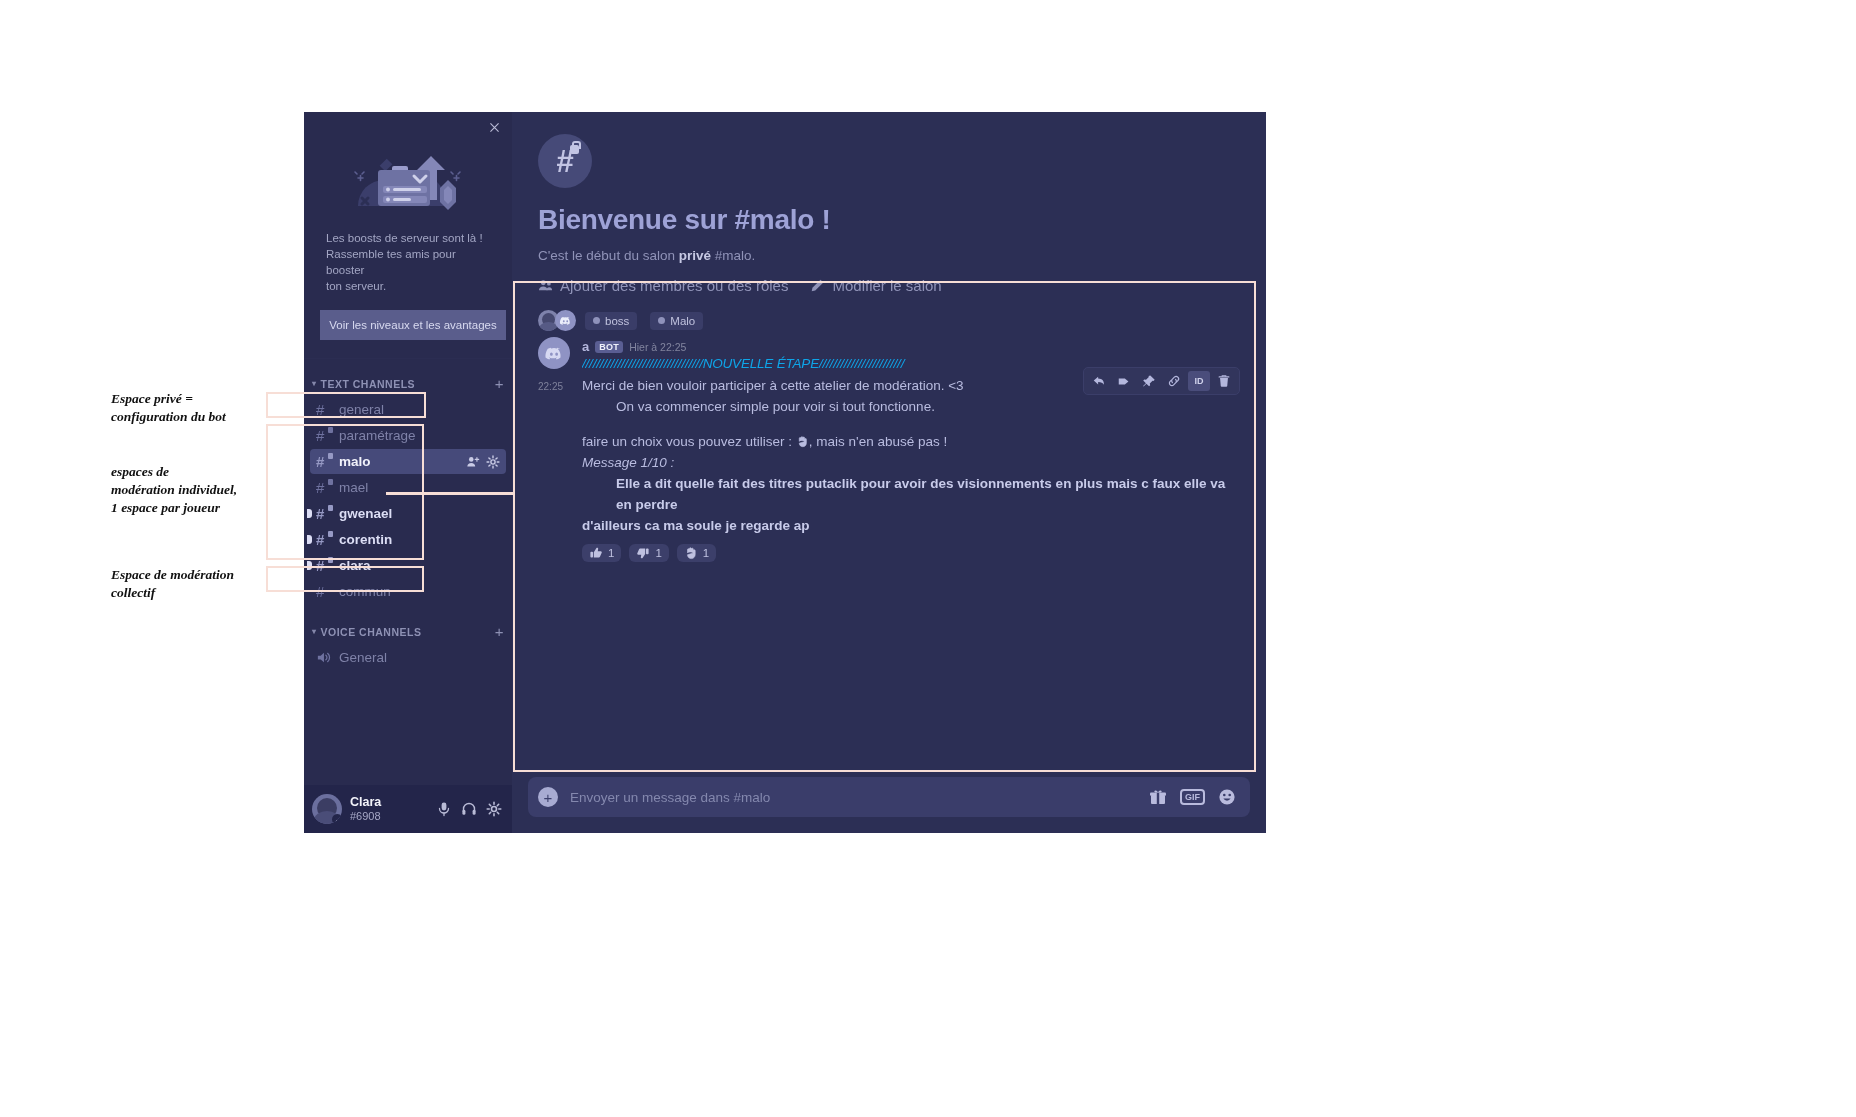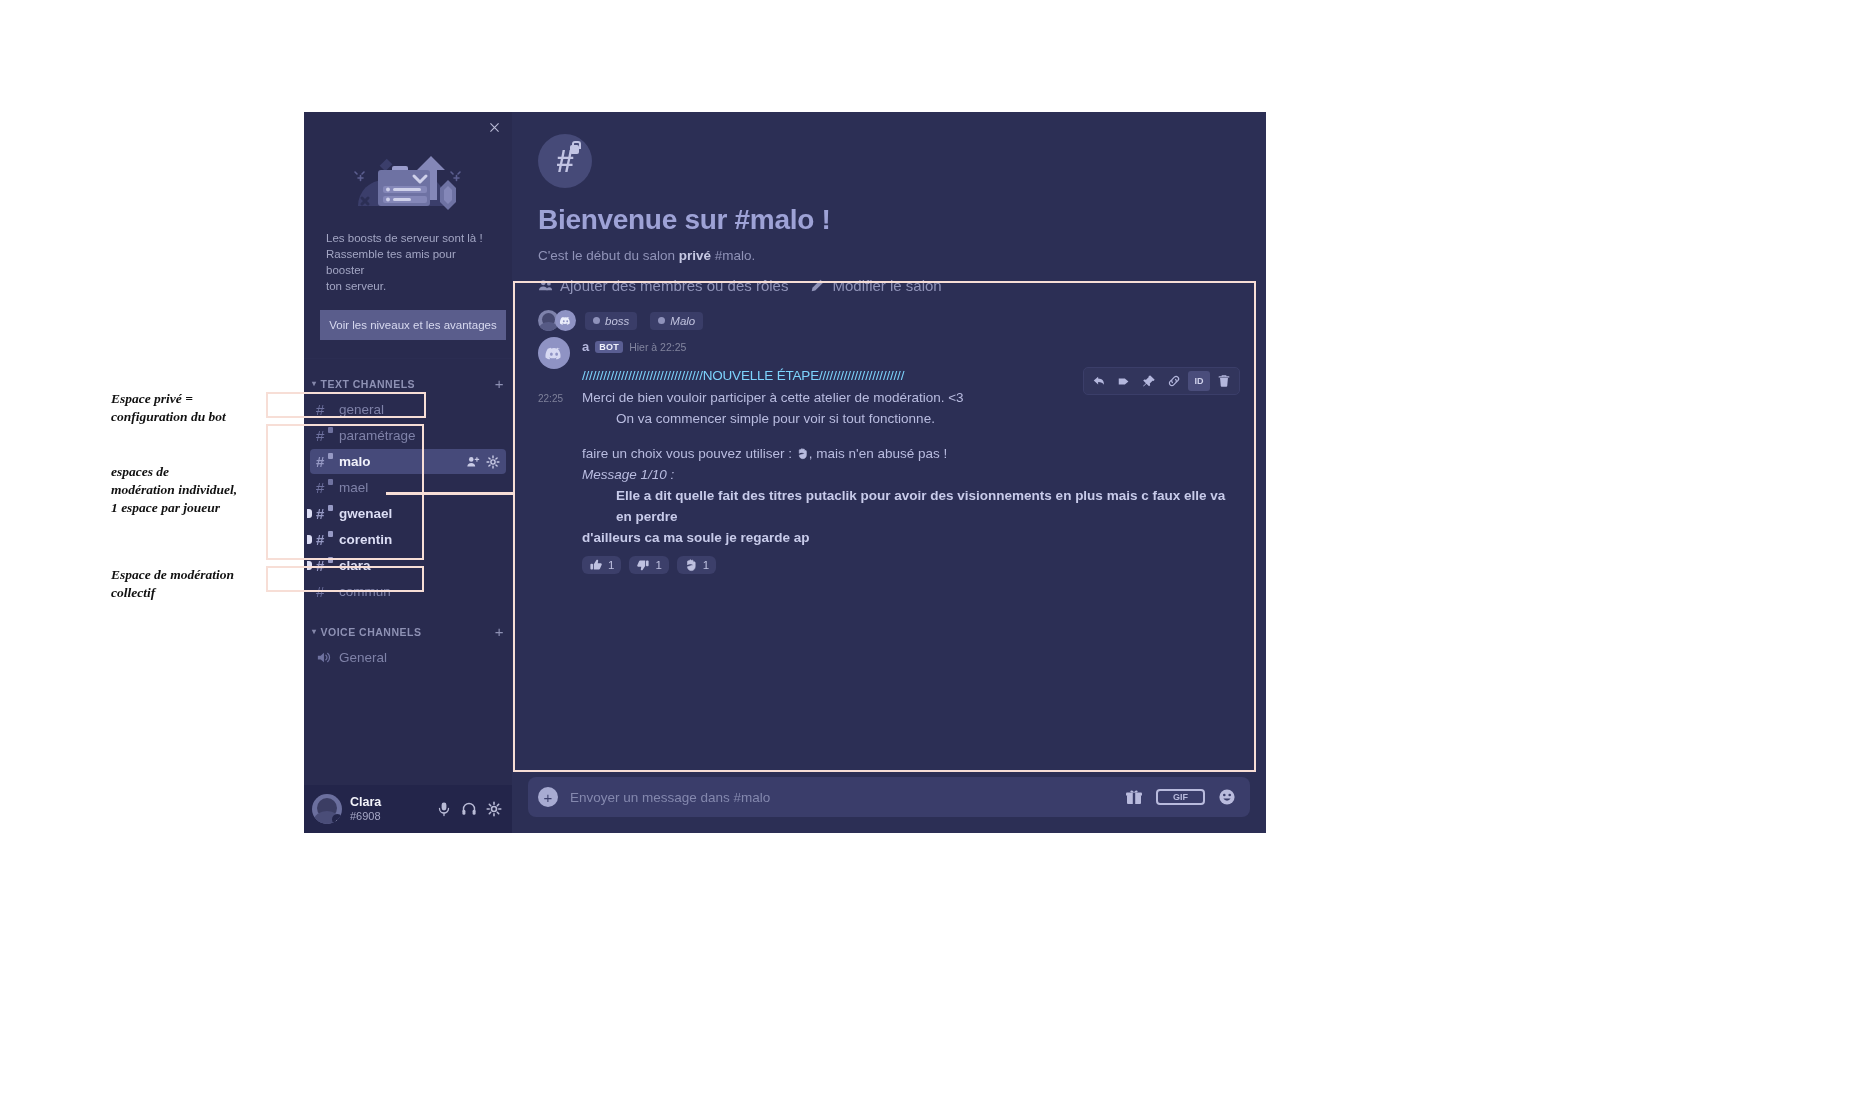--- a/index.html
+++ b/index.html
@@ -157,21 +157,21 @@
   .av-stack { display:flex; }
   .av-stack .av { width:21px;height:21px;border-radius:50%; margin-right:-4px; position:relative; overflow:hidden;}
   .av.photo{ background:#7e82ab; }
   .av.photo::before{content:"";position:absolute;left:4px;top:3px;width:13px;height:13px;border-radius:50%;background:#45486f;}
   .av.photo::after{content:"";position:absolute;left:1px;bottom:-4px;width:19px;height:13px;border-radius:50% 50% 0 0;background:#565a85;}
   .av.bot{ background:#8f93c4; display:flex;align-items:center;justify-content:center;}
   .av.bot svg{width:13px;height:13px;display:block;}
   .role-pill {
     display:flex; align-items:center; gap:5px;
     background:#3a3d68; border-radius:4px; padding:3px 8px;
-    color:#c0c2de; font-size:11.5px; margin-left:6px;font-style:italic;
+    color:#c0c2de; font-size:11.5px; margin-left:6px;
   }
   .role-pill i { width:7px;height:7px;border-radius:50%;background:#8f92bb; display:block;}
 
   
   .new-divider { margin: 20px 26px 0 26px; position: relative; height: 12px; }
   .new-divider .line { position:absolute; top:6px; left:0; right:0; height:1px; background:#4b4f7d; }
   .new-badge {
     position:absolute; right:0; top:0; background:#5d6191; color:#e6e7f5;
     font-size:9px; font-weight:bold; letter-spacing:.4px;
     padding:2px 6px; border-radius:3px;
@@ -182,21 +182,21 @@
   .msg-head { display:flex; align-items:center; gap:6px; margin-left:44px; }
   .msg-avatar {
     position:absolute; left:26px; top:6px;
     width:32px;height:32px;border-radius:50%;background:#8f93c4;
     display:flex;align-items:center;justify-content:center;
   }
   .msg-avatar svg{width:20px;height:20px;display:block;}
   .msg-user { color:#b4b7dd; font-size:13px; font-weight:600; }
   .bot-tag { background:#5a5e93; color:#eef0fb; font-size:9px; font-weight:bold; padding:1px 4px; border-radius:3px; letter-spacing:.3px;}
   .msg-time { color:#82859f; font-size:10.5px; }
-  .msg-banner { margin-left:44px; color:#7dd3fc; font-size:13.5px; letter-spacing:-.2px; margin-top:14px; white-space:nowrap; overflow:hidden;}
+  .msg-banner { margin-left:44px; color:#0ea5e9; font-size:13.5px; letter-spacing:-.2px; margin-top:2px; white-space:nowrap; overflow:hidden;font-style:italic;}
   .msg-body { margin-left:44px; color:#b9bce0; font-size:13.5px; line-height:21px; margin-top:4px; position:relative;}
   .msg-body .ts {
     position:absolute; left:-44px; top:1px; color:#7e819b; font-size:10px;
   }
   .indent { padding-left: 34px; }
   .msg-quote { font-weight:bold; color:#c8cbea; padding-left:34px; text-indent:-0px; }
   .msg-quote .ql { display:block; }
   .msg-quote .ql.second { padding-left:0; margin-left:-34px; }
   .reactions { display:flex; gap:8px; margin: 8px 0 0 44px; }
   .reaction {
@@ -230,21 +230,21 @@
   .composer input {
     flex:1; border:0; background:transparent; outline:none;
     color:#d7d9ef; font-size:13.5px; margin-left:12px;
     font-family:"Liberation Sans", sans-serif;
   }
   .composer input::placeholder { color:#8488ae; }
   .comp-icons { display:flex; align-items:center; gap:13px; color:#b9bbdd; }
   .comp-icons svg{width:18px;height:18px;display:block;}
   .gif-box{
     border:2px solid #b9bbdd; border-radius:4px; font-size:9px; font-weight:bold;
-    padding:1px 15px; color:#b9bbdd; cursor:pointer;
+    padding:1px 3px; color:#b9bbdd; cursor:pointer;
   }
 
   
   .anno {
     position:absolute; font-family:"Liberation Serif", serif;
     font-style: italic; font-weight:bold; font-size:13.5px;
     color:#111; line-height:18px;
   }
   .hl {
     position:absolute; border:2.5px solid #f7ded6; pointer-events:none;

